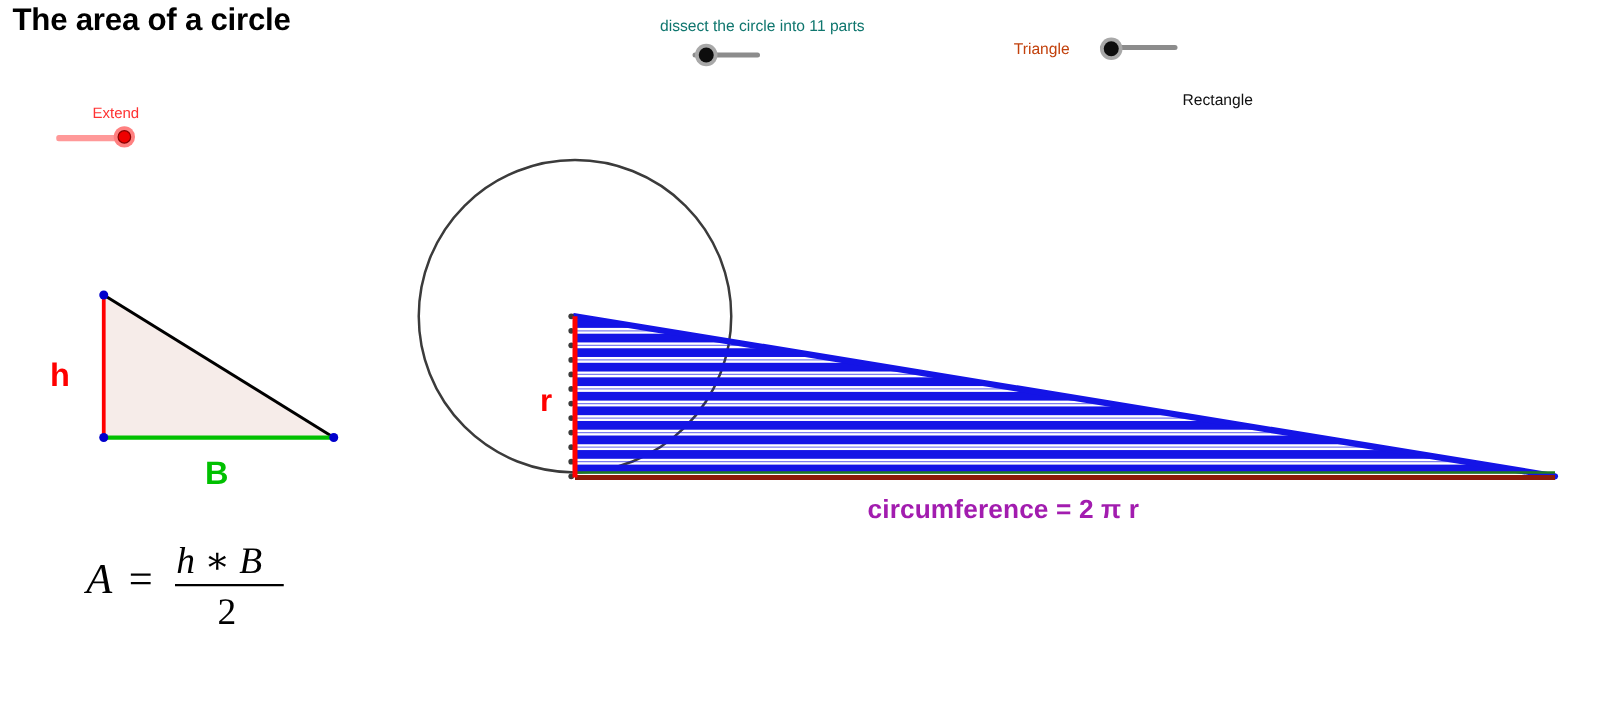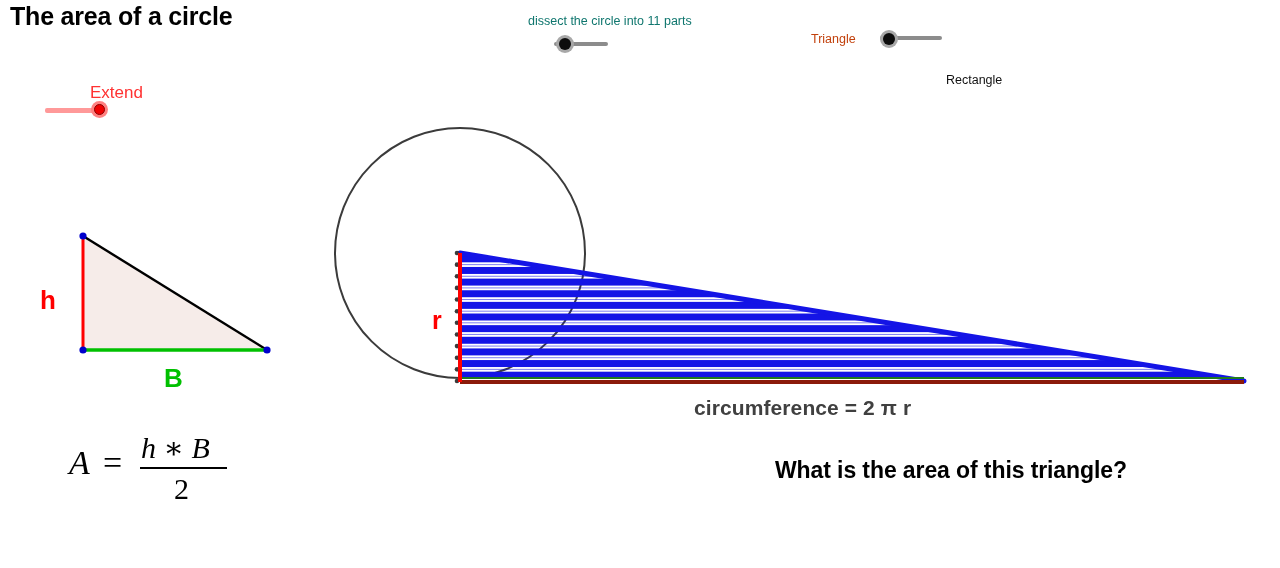--- a/index.html
+++ b/index.html
@@ -48,21 +48,21 @@
     white-space: nowrap;
     letter-spacing: -0.1px;
   }
 
   .circumference-text {
     position: absolute;
     left: 694px;
     top: 396px;
     font-size: 21px;
     font-weight: bold;
-    color: #404040;
+    color: #a21caf;
     white-space: nowrap;
     letter-spacing: 0.1px;
   }
 
   
   .slider {
     position: absolute;
   }
   .slider-label {
     position: absolute;
@@ -79,22 +79,21 @@
     position: absolute;
     border-radius: 50%;
   }
 
   
   #extend-slider { left: 0; top: 0; }
   #extend-slider .slider-label {
     left: 74px;
     top: 83px;
     color: #ff3232;
-    font-size: 17px;
-    margin-left: 16px;
+    font-size: 12px;
   }
   #extend-slider .slider-track {
     left: 45px;
     top: 108px;
     width: 58px;
     height: 5px;
     background: #ff9999;
   }
   #extend-slider .slider-handle {
     left: 91px;
@@ -331,15 +330,14 @@
         <circle cx="137" cy="266" r="2.3" fill="#3b3b3b"></circle>
       </g>
 
     <line x1="140" y1="138" x2="140" y2="267" stroke="#ff0000" stroke-width="4"></line>
 
     <text class="fig-label" x="112" y="214" font-size="25" fill="#ff0000">r</text>
   </svg>
 
   <div class="circumference-text">circumference = 2 π r</div>
 
-  <div class="question-text">What is the area of this triangle?</div>
 
 </div>
 
 </body></html>

